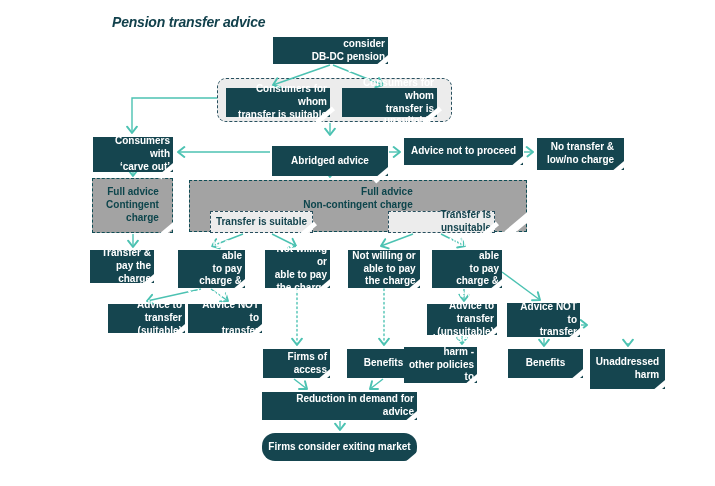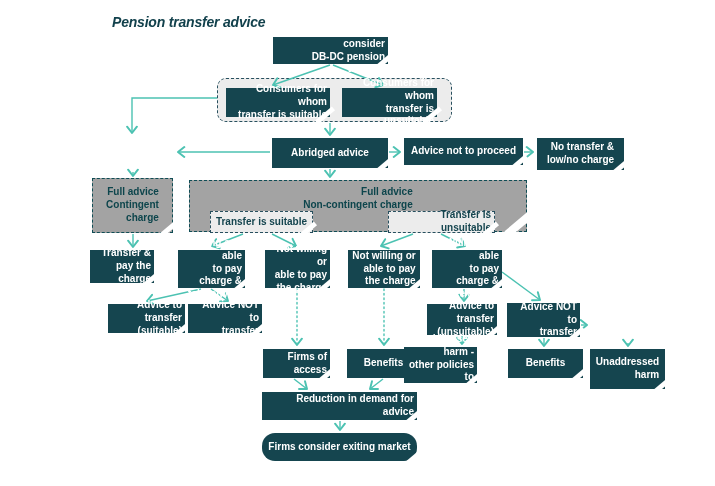--- a/index.html
+++ b/index.html
@@ -84,21 +84,23 @@
 
   <div class="node dark slash" style="left:273px;top:37px;width:115px;height:27px;">Consumers who consider
 DB-DC pension transfer</div>
 
   <div class="group-box" style="left:217px;top:78px;width:235px;height:44px;"></div>
   <div class="node dark slash" style="left:226px;top:88px;width:104px;height:29px;">Consumers for whom
 transfer is suitable</div>
   <div class="node dark slash" style="left:342px;top:88px;width:95px;height:29px;">Consumers for whom
 transfer is unsuitable</div>
 
-  <div class="node dark slash" style="left:272px;top:138px;width:116px;height:30px;">Abridged advice</div>
+  <div class="node dark slash" style="left:93px;top:137px;width:80px;height:35px;">Consumers with
+‘carve out’</div>
+  <div class="node dark slash" style="left:272px;top:146px;width:116px;height:30px;">Abridged advice</div>
   <div class="node dark slash" style="left:404px;top:138px;width:119px;height:27px;">Advice not to proceed</div>
   <div class="node dark slash" style="left:537px;top:138px;width:87px;height:32px;">No transfer &amp;
 low/no charge</div>
 
   <div class="node teal slash" style="left:92px;top:178px;width:81px;height:55px;">Full advice
 Contingent
 charge</div>
   <div class="node teal slash-lg label-top" style="left:189px;top:180px;width:338px;height:52px;">Full advice
 Non-contingent charge</div>
   <div class="node light slash" style="left:210px;top:211px;width:103px;height:22px;">Transfer is suitable</div>

